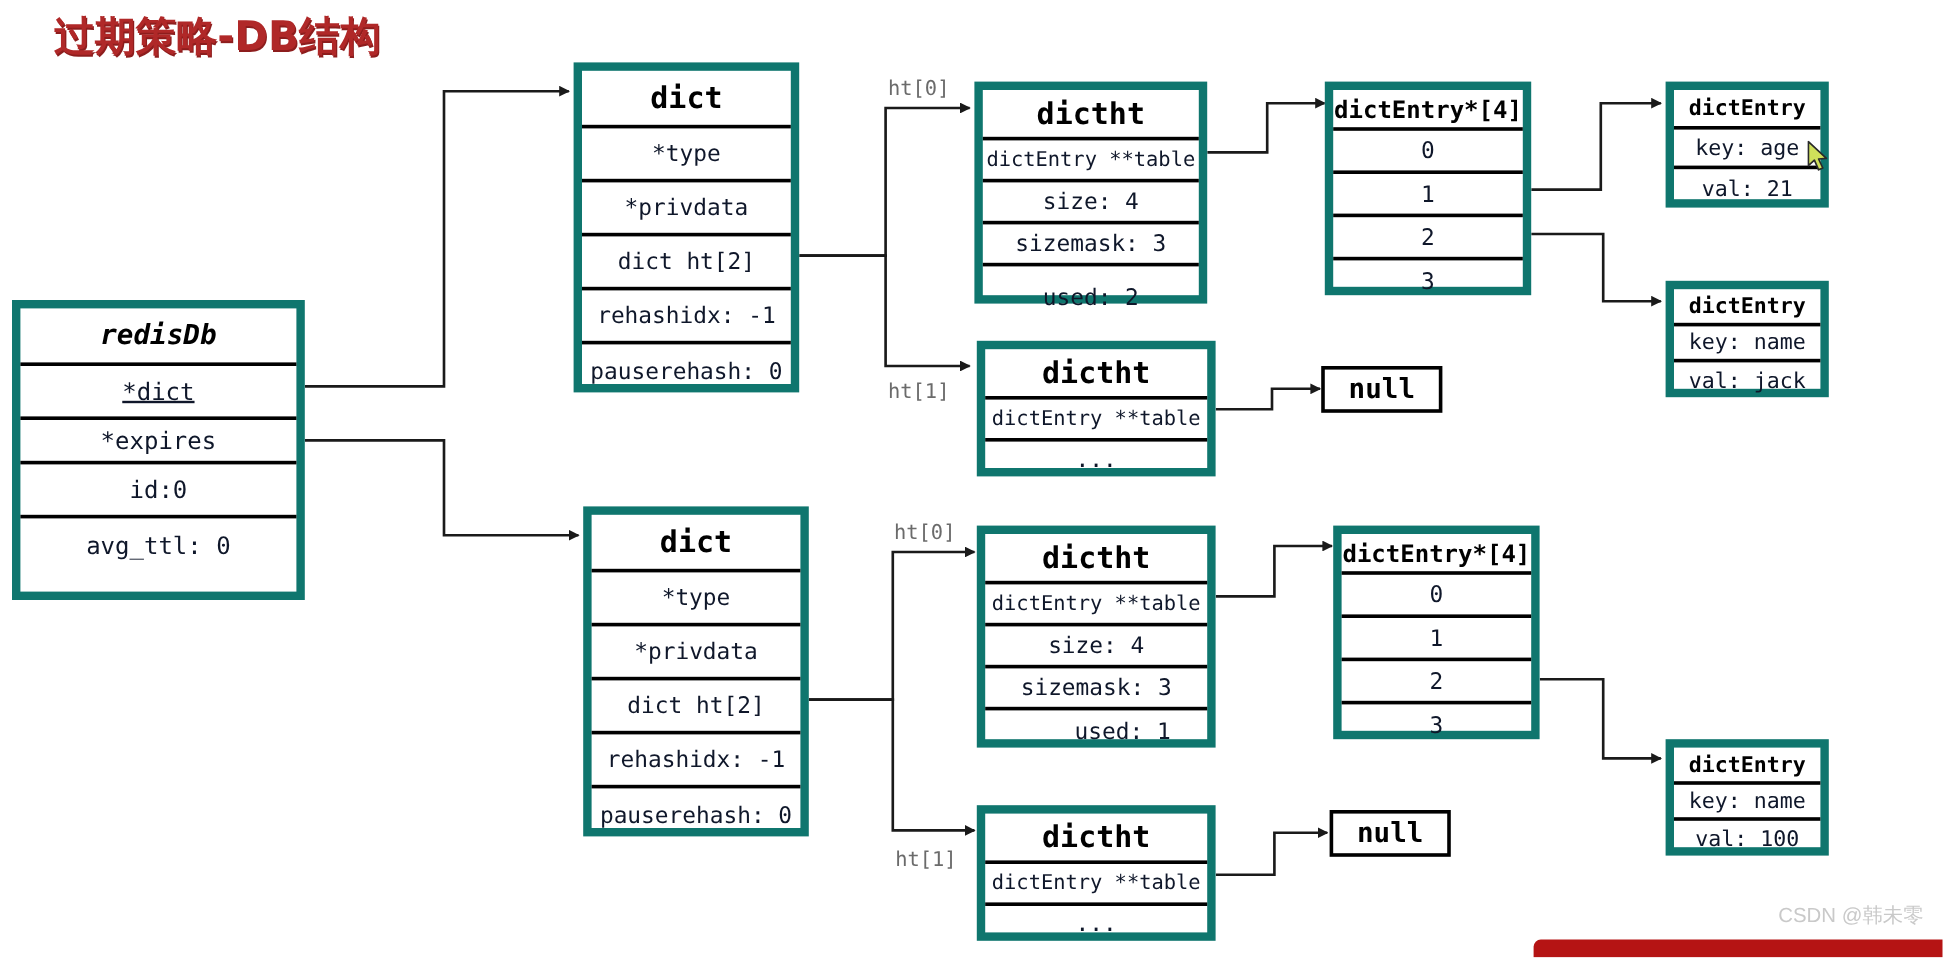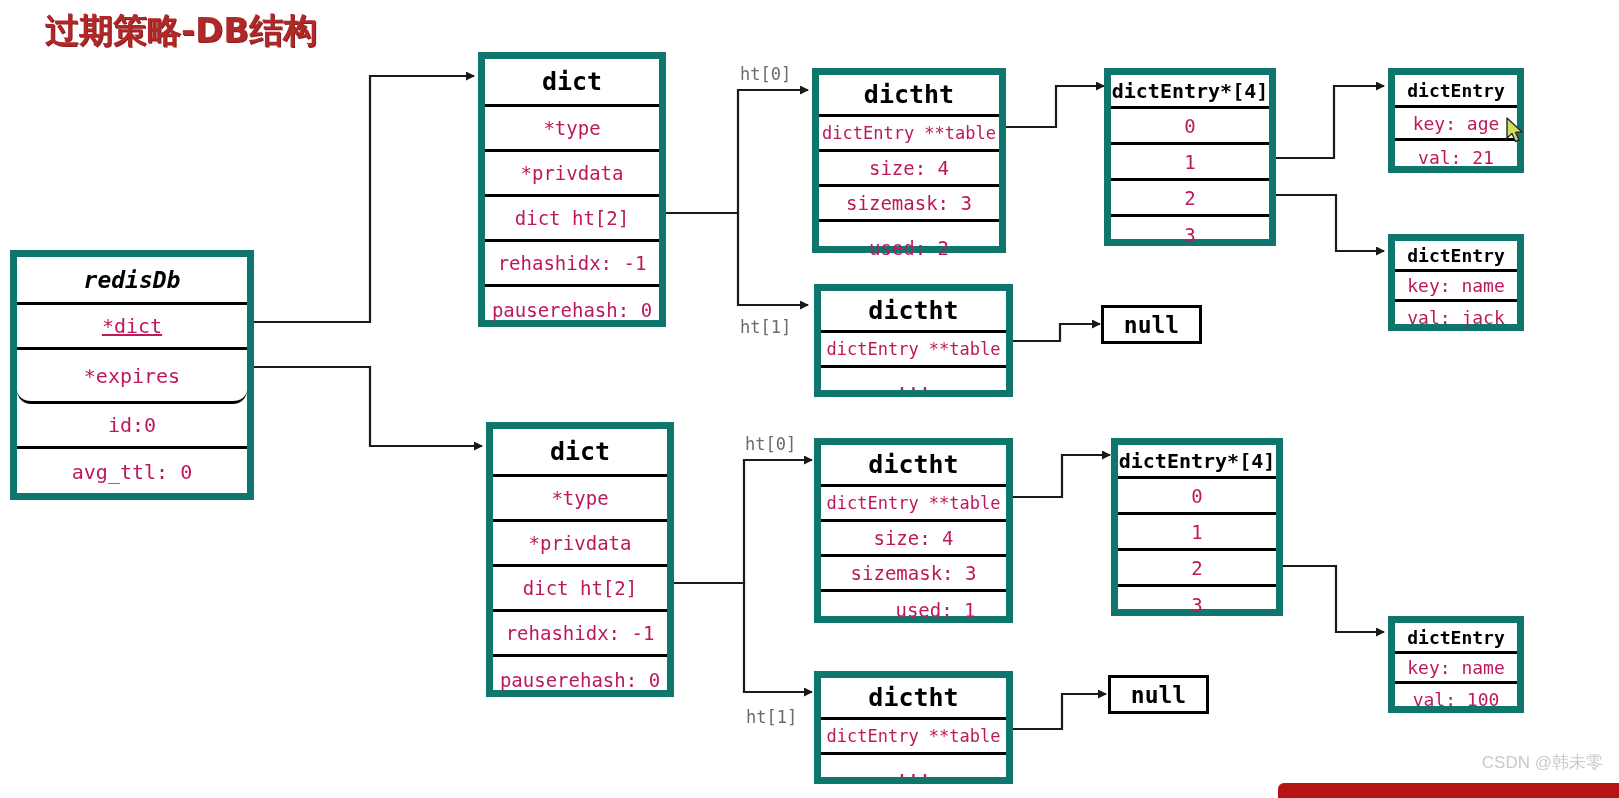--- a/index.html
+++ b/index.html
@@ -45,21 +45,21 @@
     border-bottom: 3px solid #000;
     white-space: nowrap;
     overflow: hidden;
     display: flex;
     align-items: center;
     justify-content: center;
   }
   .box .row {
     box-sizing: border-box;
     text-align: center;
-    color: #be185d;
+    color: #0f172a;
     border-bottom: 3px solid #000;
     white-space: nowrap;
     overflow: hidden;
     display: flex;
     align-items: center;
     justify-content: center;
   }
   .box .row:last-child { border-bottom: none; }
 
   
@@ -170,21 +170,21 @@
   </svg>
 
   <div class="edge-label" style="left:740px; top:64px;">ht[0]</div>
   <div class="edge-label" style="left:740px; top:317px;">ht[1]</div>
   <div class="edge-label" style="left:745px; top:434px;">ht[0]</div>
   <div class="edge-label" style="left:746px; top:707px;">ht[1]</div>
 
   <div class="box" style="left:10px; top:250px; width:244px; height:250px; font-size:20px;">
     <div class="hdr" style="height:48px; font-size:23px;font-style:italic;">redisDb</div>
     <div class="row" style="height:45px;text-decoration:underline;">*dict</div>
-    <div class="row" style="height:54px;border-radius:14px;">*expires</div>
+    <div class="row" style="height:37px;">*expires</div>
     <div class="row" style="height:45px;">id:0</div>
     <div class="row" style="height:45px;">avg_ttl: 0</div>
   </div>
 
   <div class="box" style="left:478px; top:52px; width:188px; height:275px; font-size:19px;">
     <div class="hdr" style="height:48px; font-size:25px;">dict</div>
     <div class="row" style="height:45px;">*type</div>
     <div class="row" style="height:45px;">*privdata</div>
     <div class="row" style="height:45px;">dict ht[2]</div>
     <div class="row" style="height:45px;">rehashidx: -1</div>

